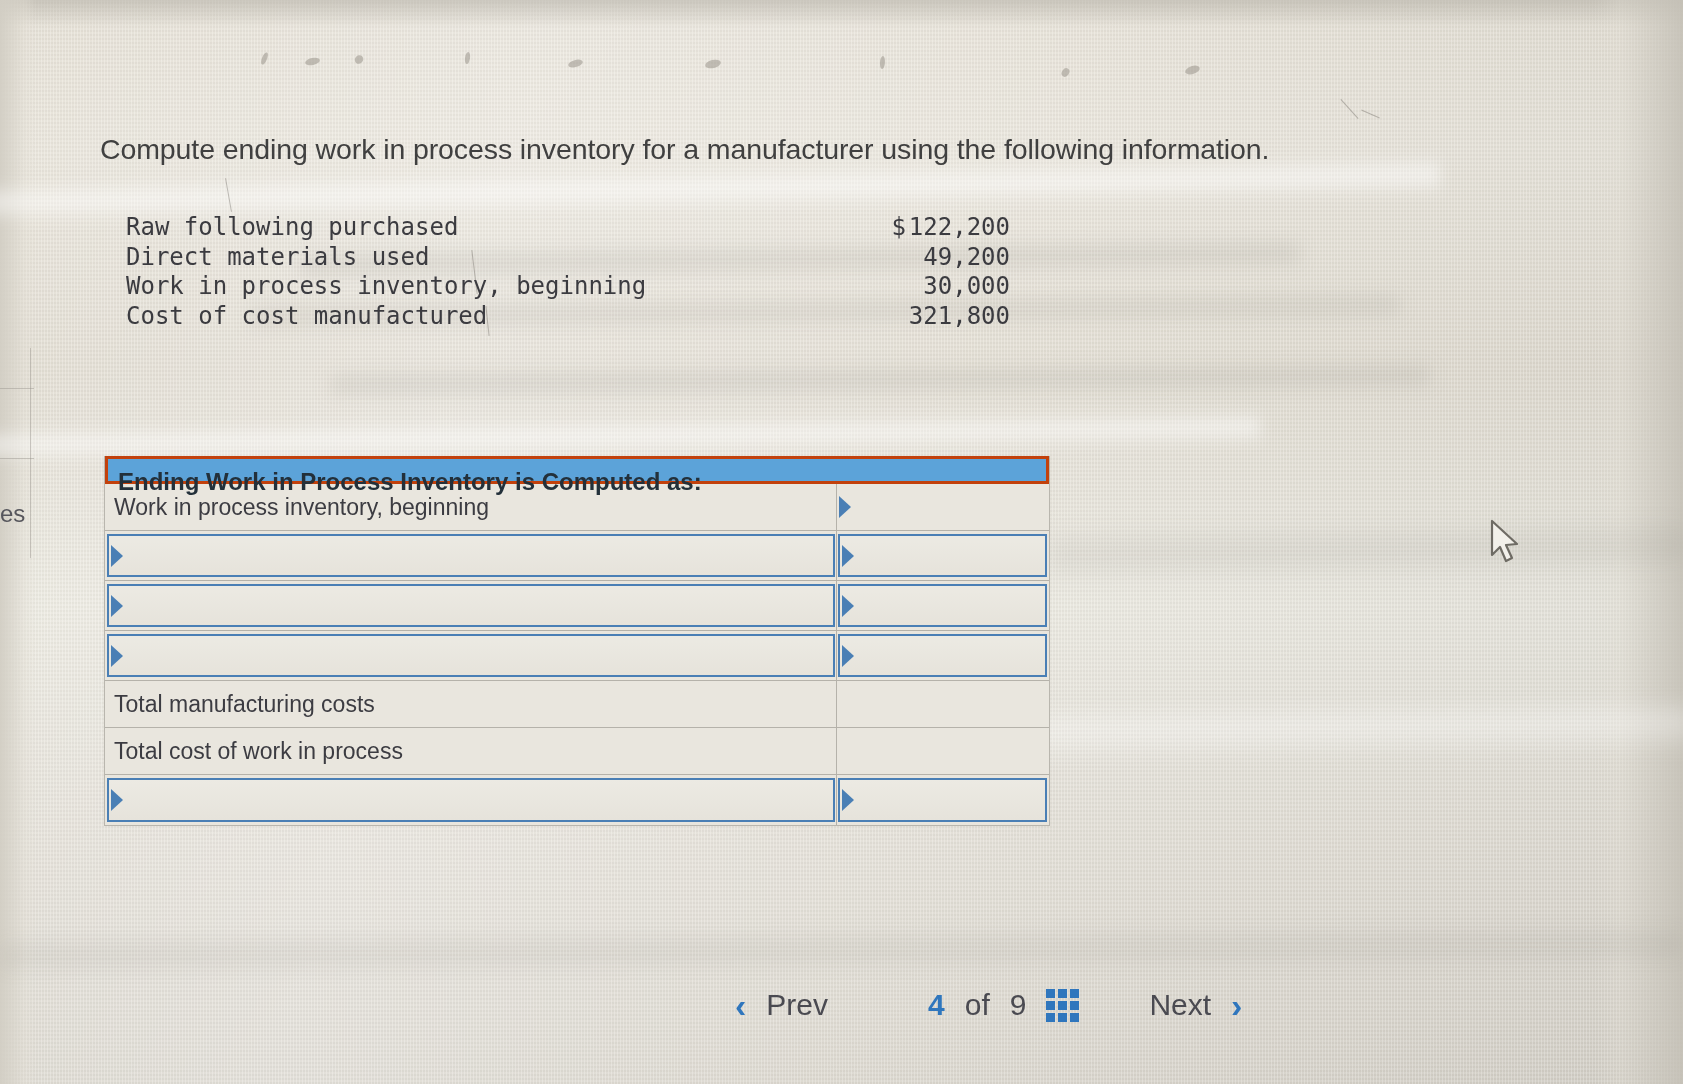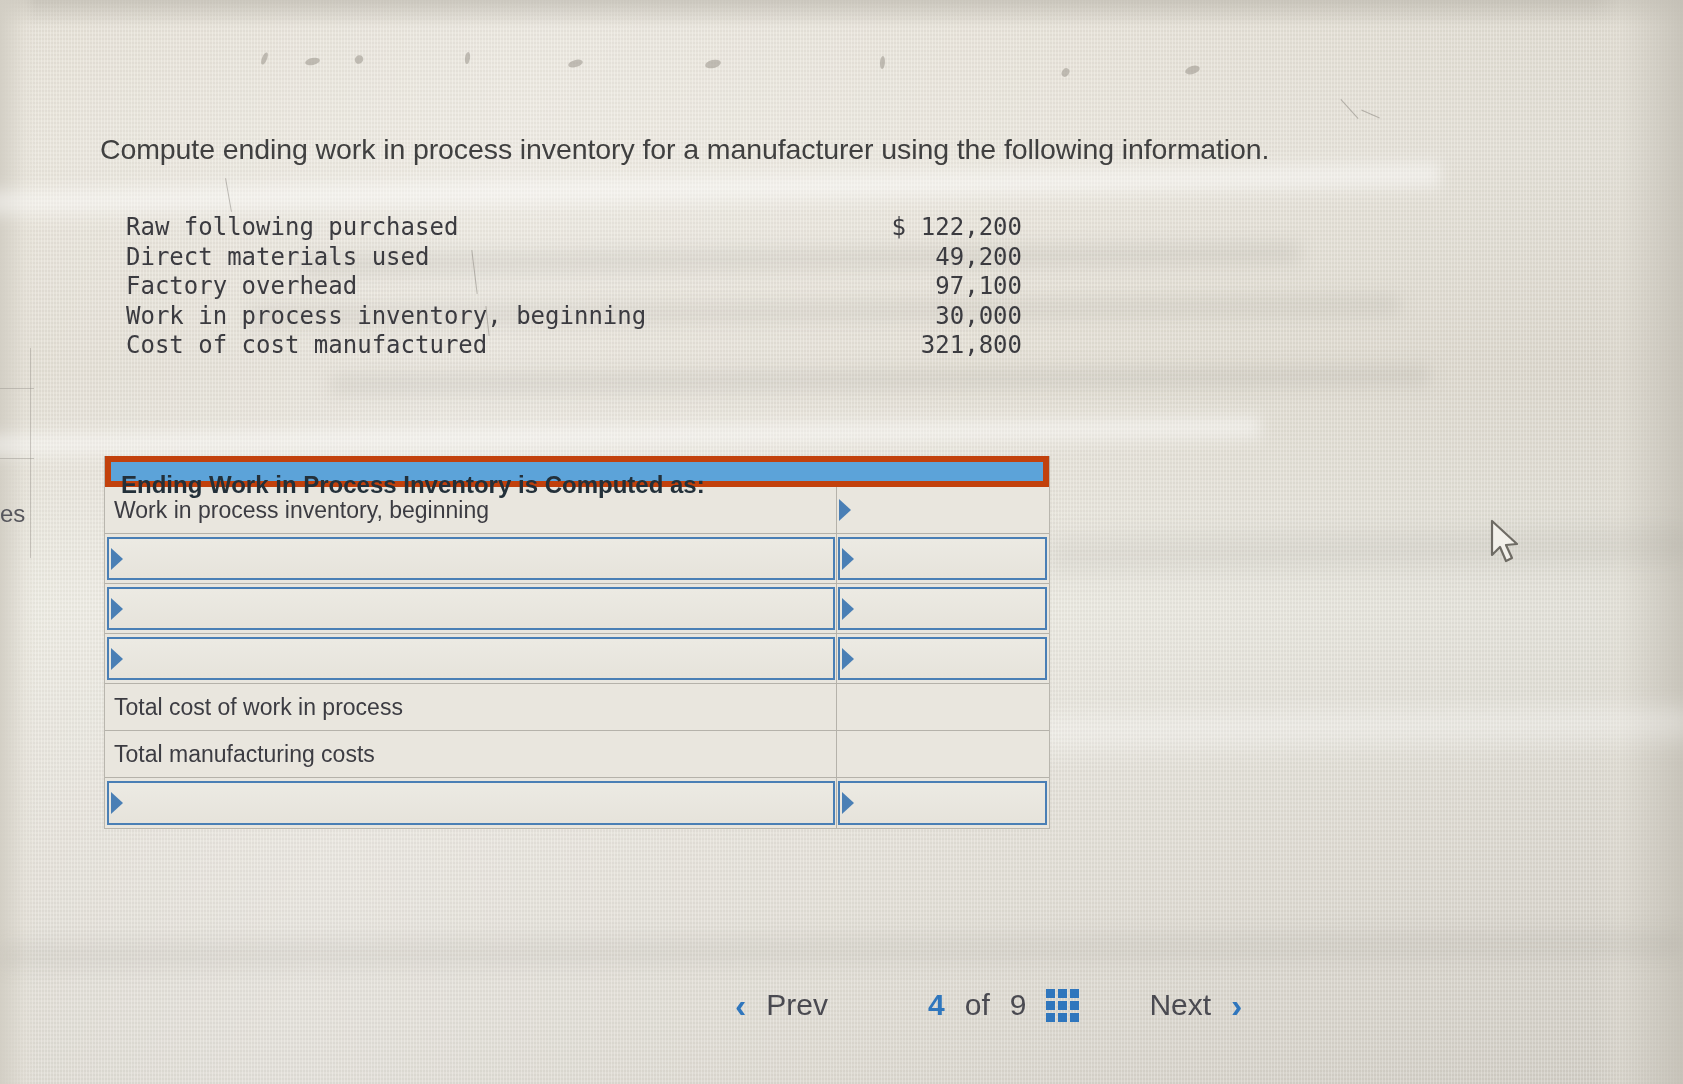--- a/index.html
+++ b/index.html
@@ -111,21 +111,21 @@
   }
   #given .grow {
     position: relative;
     height: 29.5px;
     line-height: 29.5px;
     white-space: nowrap;
   }
   #given .glabel { position: absolute; left: 0; top: 0; }
   #given .gval {
     position: absolute;
-    right: 4px;
+    right: 16px;
     top: 0;
     text-align: right;
   }
   #given .gcur {
     position: absolute;
     right: 120px;
     top: 0;
   }
 
   
@@ -140,21 +140,21 @@
   }
   #sheet .thead {
     background: #5ca3d9;
     color: #23303a;
     font-weight: bold;
     font-size: 24px;
     padding: 9px 10px 10px 10px;
     height: 28px;
     line-height: 28px;
     box-sizing: border-box;
-    border: 6px solid #c2410c;
+    border: 3px solid #c2410c;
   }
   .row {
     display: flex;
     height: 47px;
     box-sizing: border-box;
     border-bottom: 1px solid #b5b2aa;
   }
   .row:last-child { border-bottom: none; }
   .cell-label {
     width: 732px;
@@ -317,25 +317,20 @@
       <span class="glabel">Raw following purchased</span>
       <span class="gcur">$</span>
       <span class="gval">122,200</span>
     </div>
     <div class="grow">
       <span class="glabel">Direct materials used</span>
       <span class="gcur"></span>
       <span class="gval">49,200</span>
     </div>
     <div class="grow">
-      <span class="glabel">Factory overhead</span>
-      <span class="gcur"></span>
-      <span class="gval">97,100</span>
-    </div>
-    <div class="grow">
       <span class="glabel">Work in process inventory, beginning</span>
       <span class="gcur"></span>
       <span class="gval">30,000</span>
     </div>
     <div class="grow">
       <span class="glabel">Cost of cost manufactured</span>
       <span class="gcur"></span>
       <span class="gval">321,800</span>
     </div>
   </div>
@@ -391,30 +386,30 @@
       </div>
       <div class="cell-value">
         <div class="ddbox">
           <span class="ddarrow"></span>
         </div>
       </div>
     </div>
 
     <div class="row">
       <div class="cell-label">
+        <span class="txt">Total manufacturing costs</span>
+      </div>
+      <div class="cell-value">
+        <span class="txt"></span>
+      </div>
+    </div>
+
+    <div class="row">
+      <div class="cell-label">
         <span class="txt">Total cost of work in process</span>
-      </div>
-      <div class="cell-value">
-        <span class="txt"></span>
-      </div>
-    </div>
-
-    <div class="row">
-      <div class="cell-label">
-        <span class="txt">Total manufacturing costs</span>
       </div>
       <div class="cell-value">
         <span class="txt"></span>
       </div>
     </div>
 
     <div class="row dd">
       <div class="cell-label">
         <div class="ddbox">
           <span class="ddarrow"></span>

